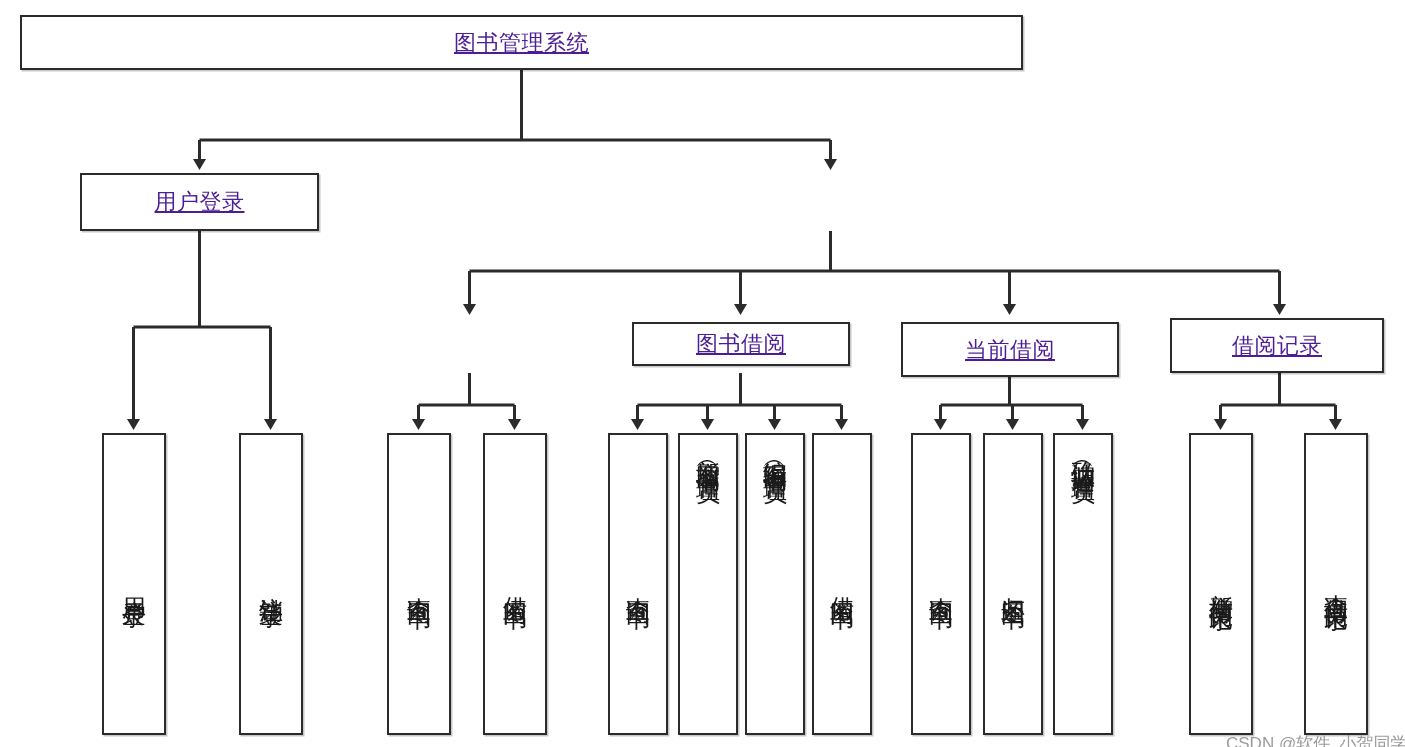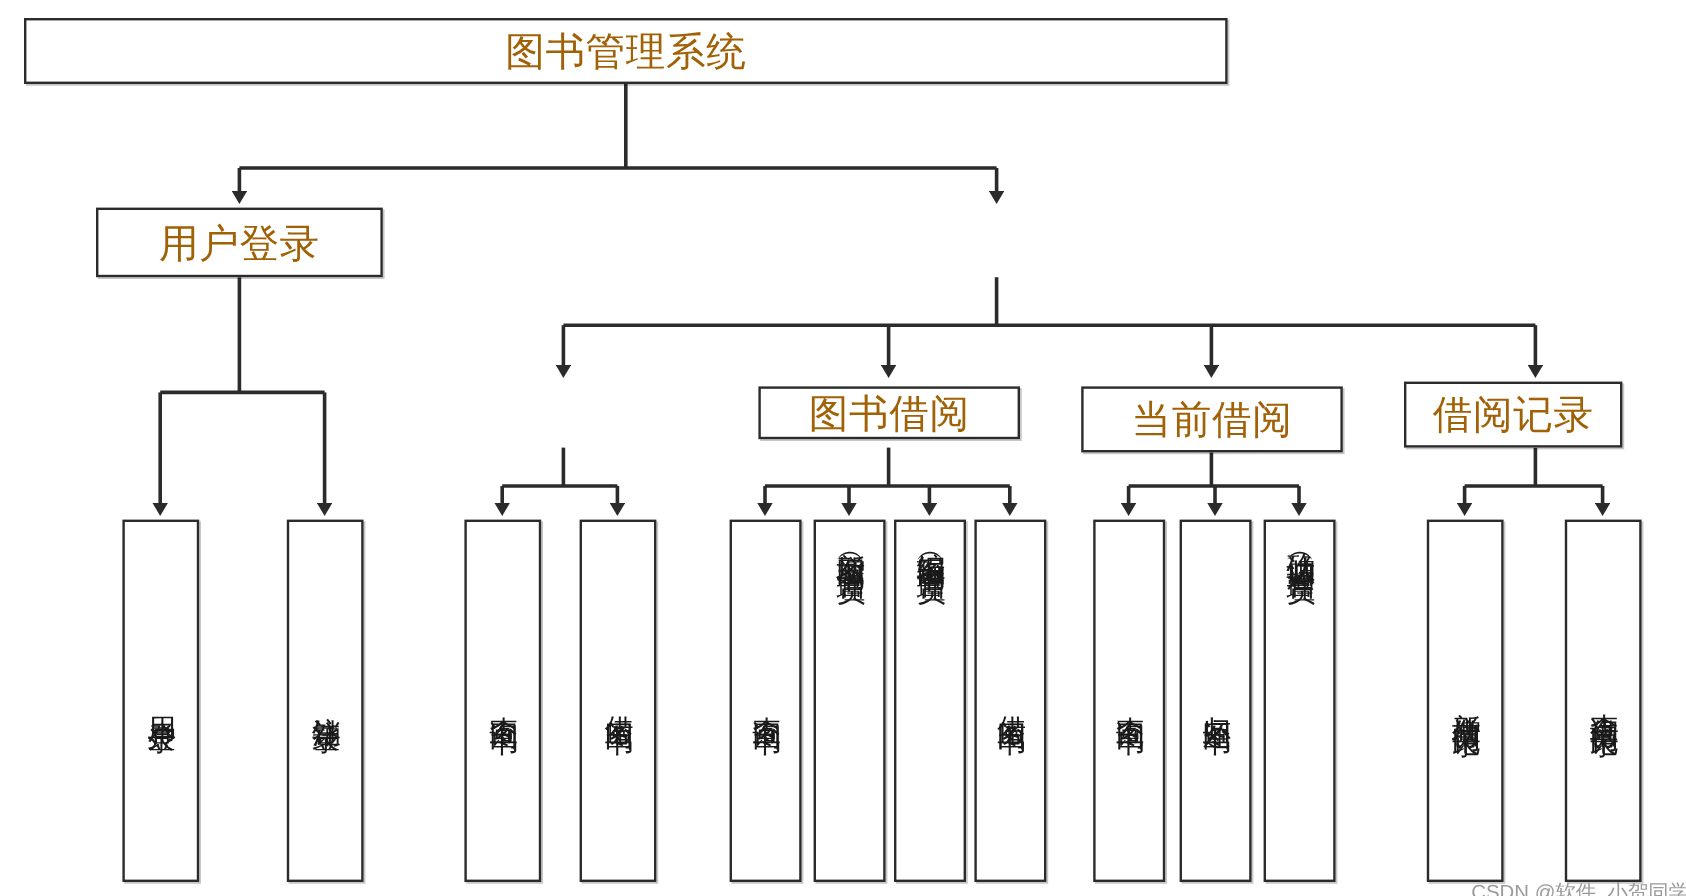--- a/index.html
+++ b/index.html
@@ -28,25 +28,26 @@
     position: absolute;
     box-sizing: border-box;
     background: #ffffff;
     border: 2.5px solid #2b2b2b;
     display: flex;
     align-items: center;
     justify-content: center;
     box-shadow: 1.5px 1.5px 0 rgba(0,0,0,0.22);
   }
   .node-label-h {
-    font-size: 33px;
-    color: #a16207;
+    font-size: 22px;
+    color: #4c1d95;
     letter-spacing: 0.5px;
     white-space: nowrap;
     line-height: 1;
+    text-decoration: underline;
   }
   .node-label-v {
     font-size: 24px;
     color: #1a1a1a;
     writing-mode: vertical-rl;
     text-orientation: upright;
     letter-spacing: 3px;
     line-height: 1;
     white-space: nowrap;
   }
@@ -136,21 +137,21 @@
   <div class="node-box" style="left:80px; top:173px; width:239px; height:58px;">
     <span class="node-label-h">用户登录</span>
   </div>
 
   <div class="node-box" style="left:632px; top:322px; width:218px; height:44px;">
     <span class="node-label-h">图书借阅</span>
   </div>
   <div class="node-box" style="left:901px; top:322px; width:218px; height:55px;">
     <span class="node-label-h">当前借阅</span>
   </div>
-  <div class="node-box" style="left:1170px; top:318px; width:182px; height:55px;">
+  <div class="node-box" style="left:1170px; top:318px; width:214px; height:55px;">
     <span class="node-label-h">借阅记录</span>
   </div>
 
   <div class="node-box" style="left:102px; top:433px; width:64px; height:302px;">
     <span class="node-label-v">用户登录</span>
   </div>
   <div class="node-box" style="left:239px; top:433px; width:64px; height:302px;">
     <span class="node-label-v">注销登录</span>
   </div>
 

